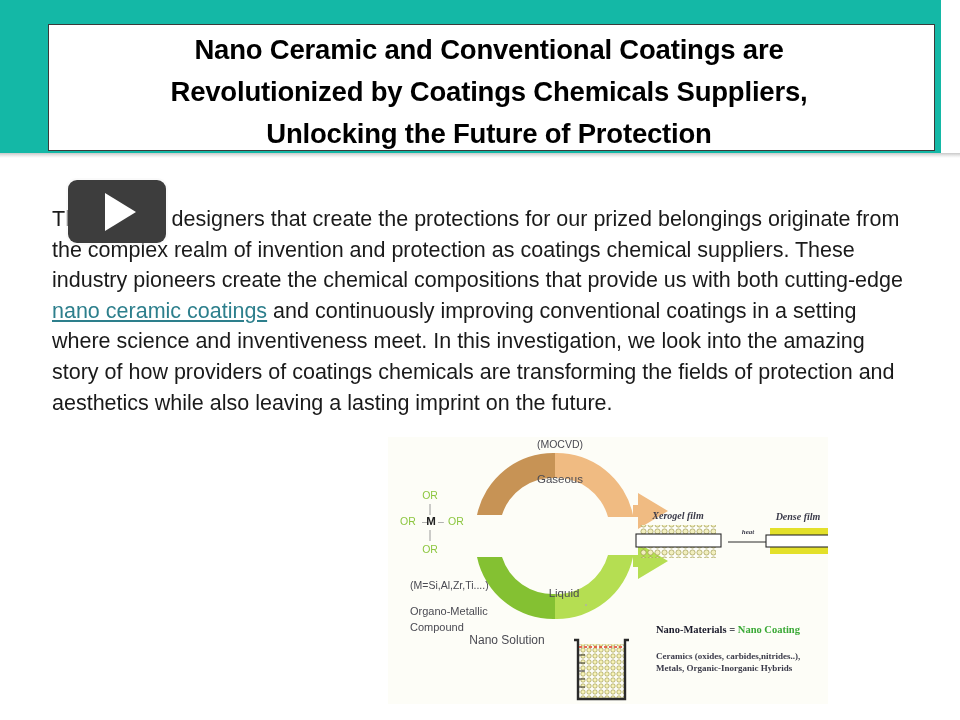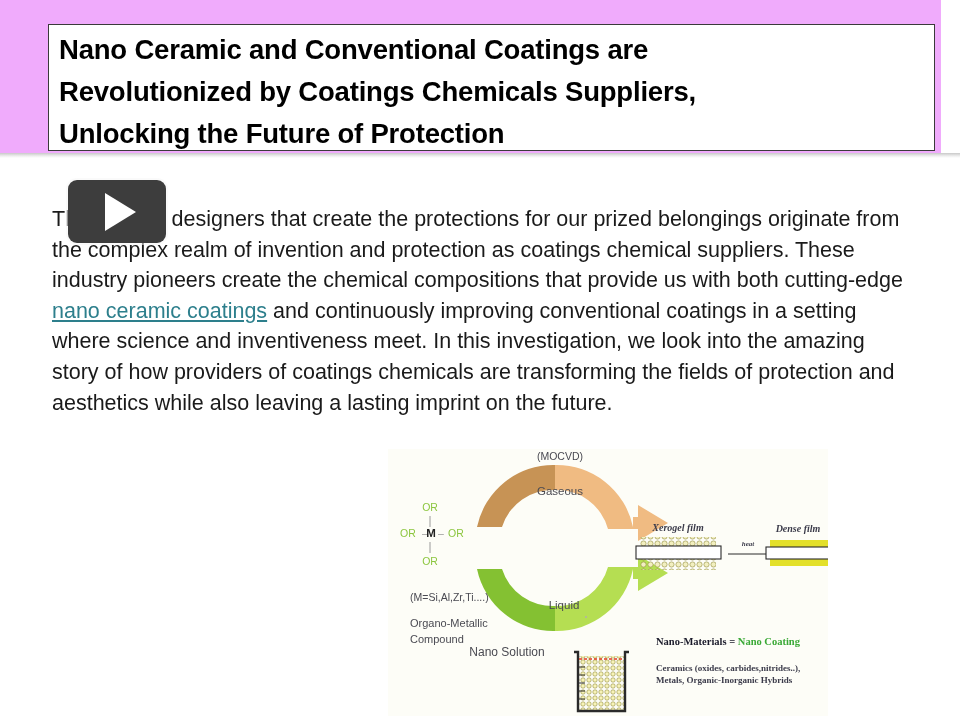--- a/index.html
+++ b/index.html
@@ -15,21 +15,22 @@
     position: relative;
   }
 
   
   #title-banner {
     position: absolute;
     left: 0;
     top: 0;
     width: 941px;
     height: 153px;
-    background: #f0abfc;
+    background: #14b8a6;
+    text-align: center;
   }
   #title-box {
     position: absolute;
     left: 48px;
     top: 24px;
     width: 887px;
     height: 127px;
     background: #ffffff;
     border: 1px solid #3a3a3a;
     box-sizing: border-box;
@@ -94,21 +95,21 @@
     border-style: solid;
     border-width: 19px 0 19px 31px;
     border-color: transparent transparent transparent #ffffff;
     margin-left: 6px;
   }
 
   
   #diagram {
     position: absolute;
     left: 388px;
-    top: 449px;
+    top: 437px;
     width: 440px;
     height: 267px;
     background: #0369a1;
     overflow: hidden;
   }
   #diagram svg { display: block; }
   .dg-label {
     font-family: "Liberation Sans", sans-serif;
     fill: #4a4a52;
   }

